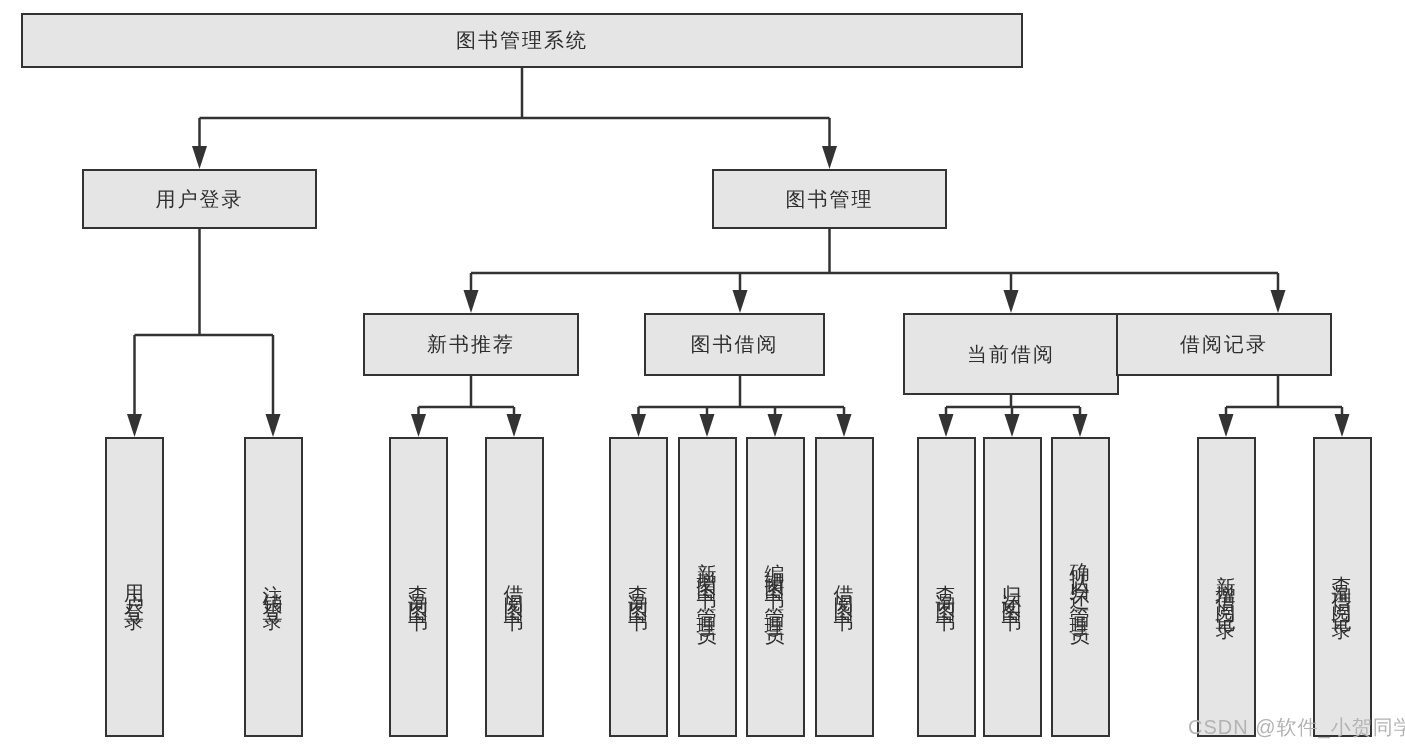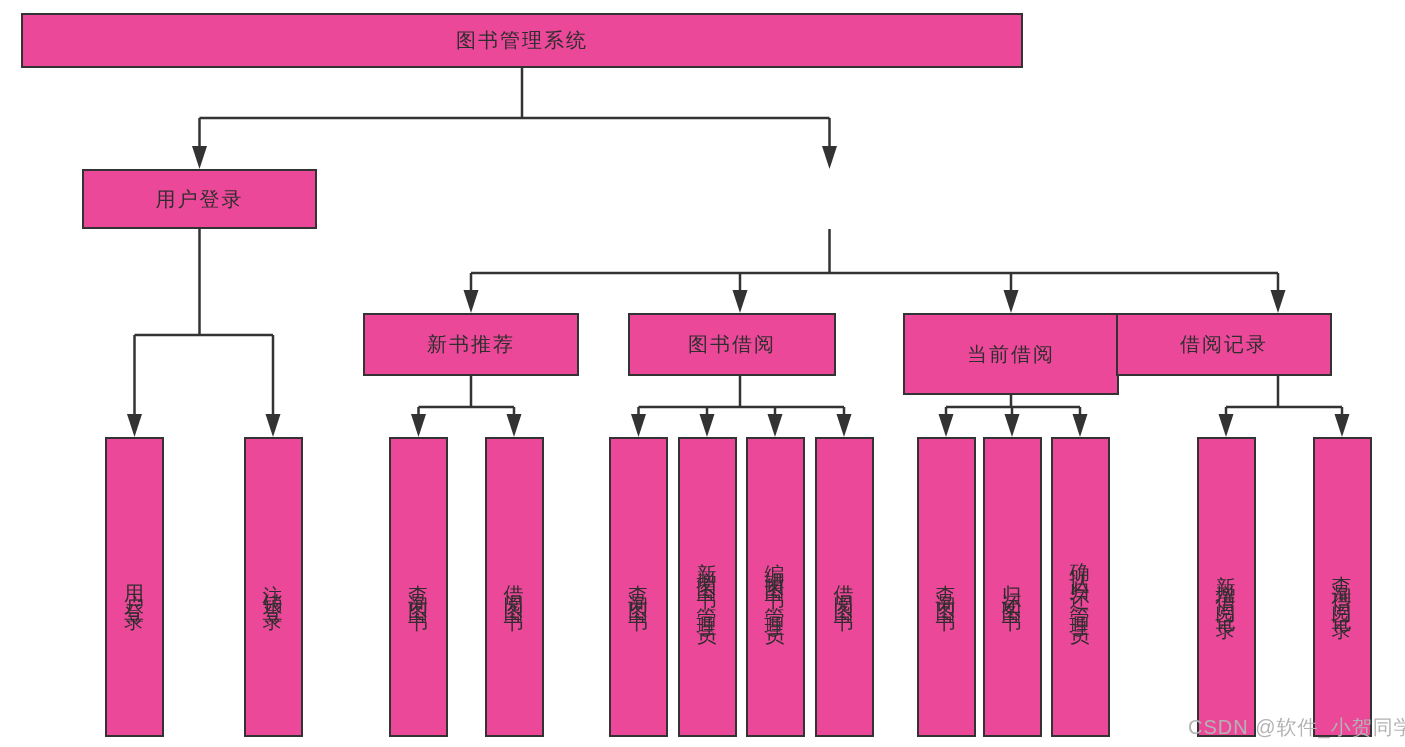--- a/index.html
+++ b/index.html
@@ -20,21 +20,21 @@
     stroke:var(--line,#333333);
     stroke-width:2.5;
   }
   .connectors polygon{
     fill:var(--line,#333333);
   }
   .node{
     position:absolute;
     box-sizing:border-box;
     border:2.5px solid var(--border,#333333);
-    background:#ec4899;
+    background:#e5e5e5;
     display:flex;align-items:center;justify-content:center;
     color:var(--text,#2e2e2e);
     z-index:2;
   }
   .node.h .lbl{
     font-size:20px;
     letter-spacing:2px;
     white-space:nowrap;
   }
   .node.v .lbl{
@@ -121,25 +121,28 @@
     <polygon points="1334.5,414 1349.5,414 1342,437"></polygon>
   </svg>
 
   <div class="node h" style="left:21px;top:13px;width:1002px;height:55px">
     <span class="lbl">图书管理系统</span>
   </div>
 
   <div class="node h" style="left:82px;top:169px;width:235px;height:60px">
     <span class="lbl">用户登录</span>
   </div>
+  <div class="node h" style="left:712px;top:169px;width:235px;height:60px">
+    <span class="lbl">图书管理</span>
+  </div>
 
   <div class="node h" style="left:363px;top:313px;width:216px;height:63px">
     <span class="lbl">新书推荐</span>
   </div>
-  <div class="node h" style="left:628px;top:313px;width:208px;height:63px">
+  <div class="node h" style="left:644px;top:313px;width:181px;height:63px">
     <span class="lbl">图书借阅</span>
   </div>
   <div class="node h" style="left:903px;top:313px;width:216px;height:82px">
     <span class="lbl">当前借阅</span>
   </div>
   <div class="node h" style="left:1116px;top:313px;width:216px;height:63px">
     <span class="lbl">借阅记录</span>
   </div>
 
   <div class="node v" style="left:105px;top:437px;width:59px;height:300px">

